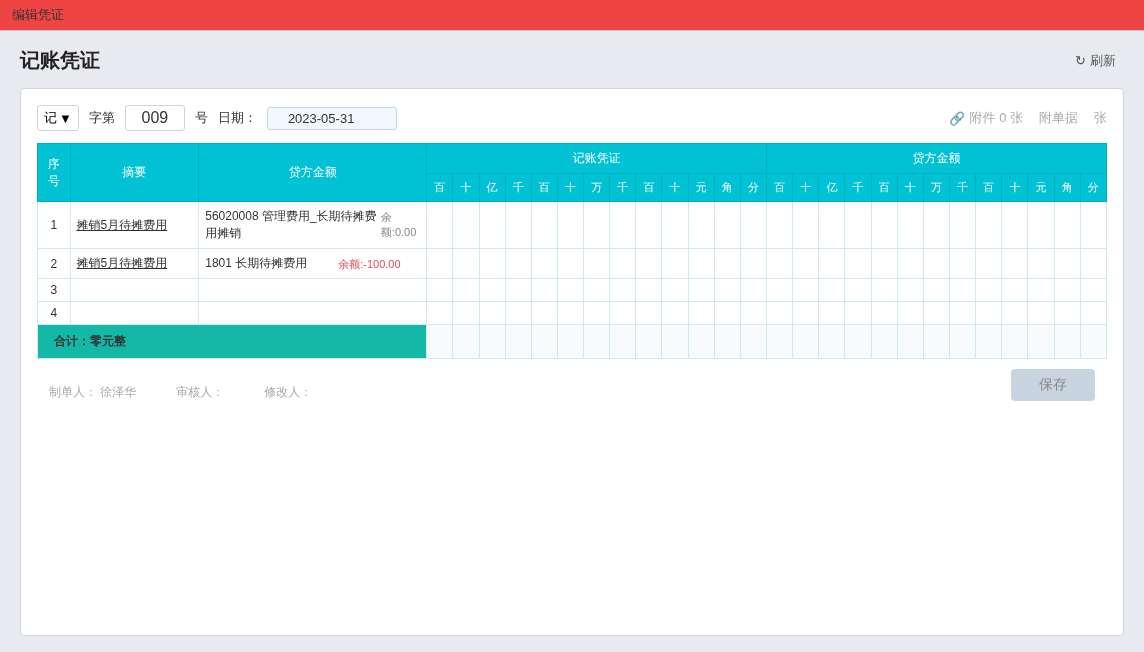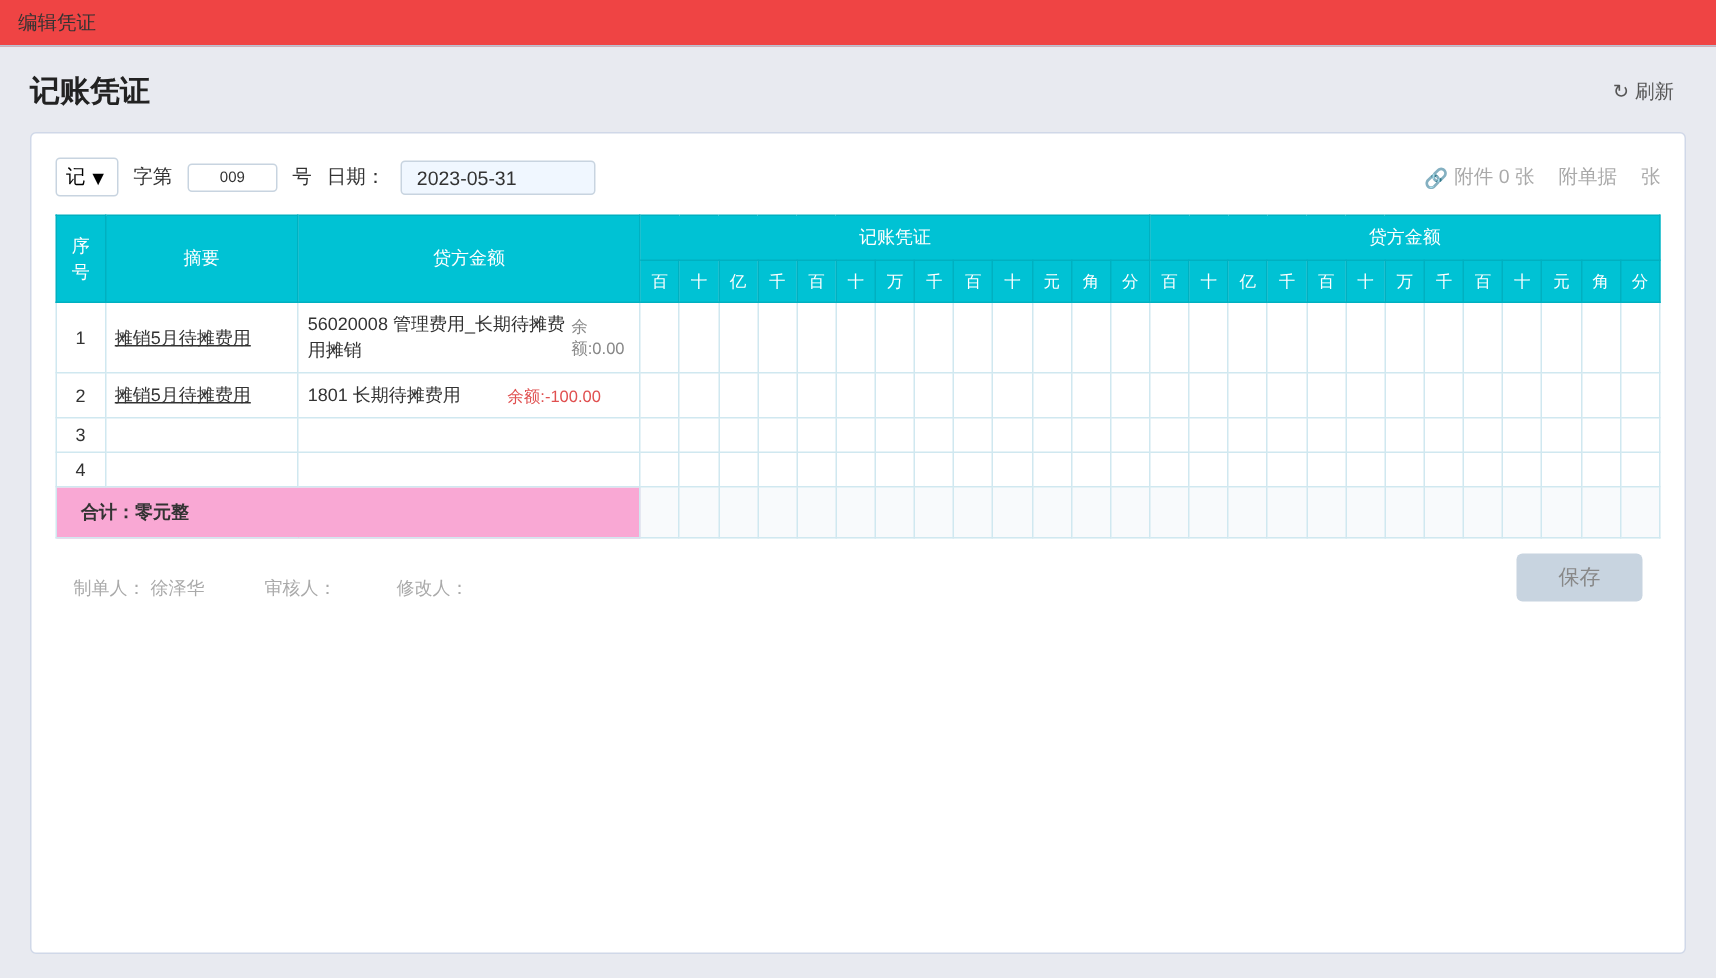--- a/index.html
+++ b/index.html
@@ -74,40 +74,40 @@
       display: flex;
       align-items: center;
       gap: 4px;
       font-size: 13px;
       color: #333;
     }
     .meta-input {
       border: 1px solid #c8d4e0;
       border-radius: 3px;
       padding: 3px 8px;
-      font-size: 10px;
+      font-size: 16px;
       color: #333;
       background: #fff;
       width: 60px;
       text-align: center;
     }
     .meta-dropdown {
       display: flex;
       align-items: center;
       gap: 2px;
       cursor: pointer;
       padding: 3px 6px;
       border: 1px solid #c8d4e0;
       border-radius: 3px;
       background: #fff;
     }
     .date-input {
       border: 1px solid #c8d4e0;
       border-radius: 3px;
-      padding: 3px 10px;
+      padding: 3px 20px;
       font-size: 13px;
       color: #333;
       background: #f0f7ff;
       width: 130px;
     }
     .meta-right {
       margin-left: auto;
       display: flex;
       align-items: center;
       gap: 16px;
@@ -217,21 +217,21 @@
       border-radius: 4px;
       padding: 7px 28px;
       font-size: 14px;
       cursor: pointer;
     }
     .col-units {
       font-size: 10px;
       letter-spacing: 0px;
     }
     .summary-total-row td {
-      background: #f9a8d4;
+      background: #14b8a6;
     }
   </style>
 </head>
 <body>
 
 <div class="window">
   <div class="title-bar">
     <span>编辑凭证</span>
   </div>
   <div class="content-area">

